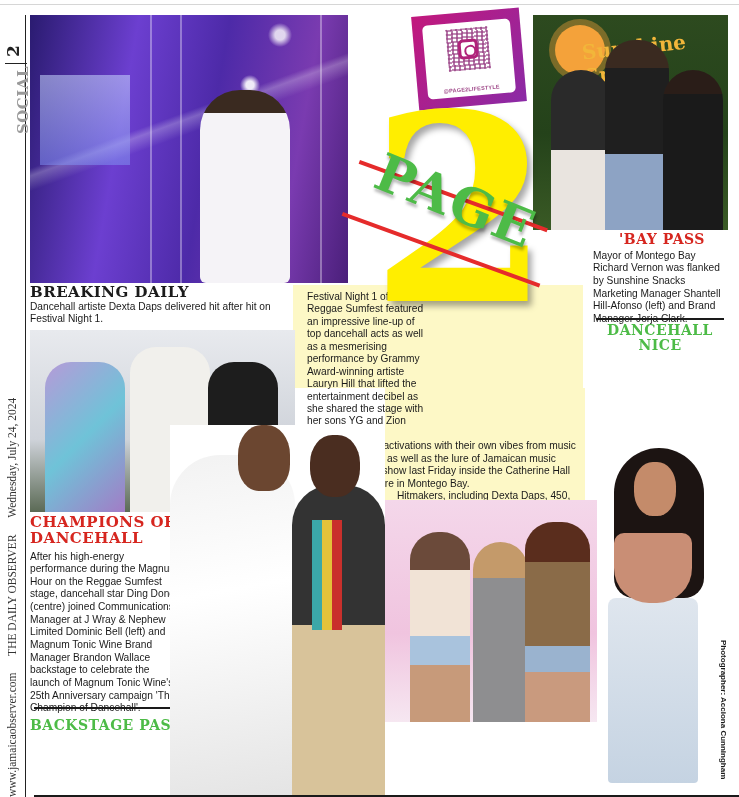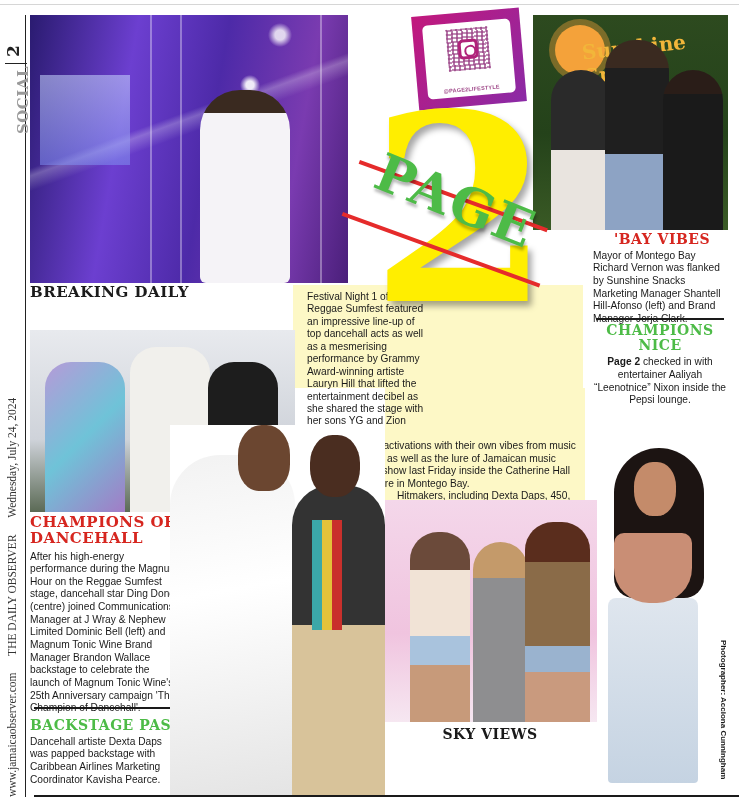--- a/index.html
+++ b/index.html
@@ -151,90 +151,85 @@
 <div class="photo photo-qr">
   <div class="qr-card">
     <div class="qr-code"></div>
     <div class="qr-ig"></div>
     <div class="qr-handle">@PAGE2LIFESTYLE</div>
   </div>
 </div>
 
 <div class="cap-breaking">
   <div class="hed">BREAKING DAILY</div>
+  <div class="body-text">Dancehall artiste Dexta Daps delivered hit after hit on Festival Night 1.</div>
 </div>
 
 <div class="intro-box"></div>
 <div class="intro-lower"></div>
 <div class="intro-text body-text">
   <p style="padding-left:10px;width:130px;">Festival Night 1 of Reggae Sumfest featured an impressive line-up of top dancehall acts as well as a mesmerising performance by Grammy Award-winning artiste Lauryn Hill that lifted the entertainment decibel as she shared the stage with her sons YG and Zion Marley.</p>
   <p style="text-indent:10px;">Fashion, skybox activations with their own vibes from music to food and games, as well as the lure of Jamaican music culture were all on show last Friday inside the Catherine Hall Entertainment Centre in Montego Bay.</p>
   <p style="text-indent:10px;padding-left:90px;">Hitmakers, including Dexta Daps, 450, Teejay and Aidonia, delivered first-rate performances with the young guns Kaka High Flames, Armanii and Malie Donn in lockstep. The show closed with an energetic performance from firebrand reggae artiste Capleton that moved the almost capacity crowd.</p>
   <p style="padding-left:112px;">
     <b>Page 2</b>
     <span>shares more.</span>
   </p>
 </div>
 
 <div class="logo-2">2</div>
 <div class="logo-bar logo-bar-1"></div>
 <div class="logo-bar logo-bar-2"></div>
 <div class="logo-page">PAGE</div>
 
 <div class="cap-bay">
-  <div class="hed">'BAY VIBES</div>
+  <div class="hed">'BAY PASS</div>
   <div class="body-text">Mayor of Montego Bay Richard Vernon was flanked by Sunshine Snacks Marketing Manager Shantell Hill-Afonso (left) and Brand Manager Jorja Clark.</div>
 </div>
 
 <div class="rule" style="left:596px;top:318px;width:128px;"></div>
 
 <div class="cap-nice">
-  <div class="hed">CHAMPIONS NICE</div>
-  <div class="body-text">
-    <b>Page 2</b>
-    <span>checked in with entertainer Aaliyah “Leenotnice” Nixon inside the Pepsi lounge.</span>
-  </div>
+  <div class="hed">DANCEHALL NICE</div>
 </div>
 
 <div class="photo photo-champs" title="Dominic Bell, Ding Dong and Brandon Wallace backstage">
   <div class="person" style="left:15px;width:80px;height:150px;background:linear-gradient(135deg,#b69ad8,#6fc3d8,#a27cc6);"></div>
   <div class="person" style="left:100px;width:80px;height:165px;background:#f1f0ec;"></div>
   <div class="person" style="left:178px;width:70px;height:150px;background:#1d1d1d;"></div>
 </div>
 
 <div class="cap-champs">
   <div class="hed">CHAMPIONS OF DANCEHALL</div>
   <div class="body-text">After his high-energy performance during the Magnum Hour on the Reggae Sumfest stage, dancehall star Ding Dong (centre) joined Communications Manager at J Wray &amp; Nephew Limited Dominic Bell (left) and Magnum Tonic Wine Brand Manager Brandon Wallace backstage to celebrate the launch of Magnum Tonic Wine's 25th Anniversary campaign 'The Champion of Dancehall'.</div>
 </div>
 
 <div class="rule" style="left:34px;top:707px;width:146px;"></div>
 
 <div class="cap-backstage">
   <div class="hed">BACKSTAGE PASS</div>
-  <div class="body-text">Dancehall artiste Dexta Daps was papped backstage with Caribbean Airlines Marketing Coordinator Kavisha Pearce.</div>
 </div>
 
 <div class="rule" style="left:34px;top:795px;width:146px;"></div>
 
 <div class="photo photo-couple" title="Dexta Daps with Kavisha Pearce">
   <div class="man"></div>
   <div class="man-head"></div>
   <div class="woman"></div>
   <div class="stripes"></div>
   <div class="woman-head"></div>
 </div>
 
 <div class="photo photo-sky" title="Nardia Dawed, Morgan Shepard and Nikki Smith">
   <div class="person" style="left:25px;width:60px;height:190px;background:linear-gradient(180deg,#6b4a3a 0 20%,#f1e3d6 20% 55%,#a9c3dd 55% 70%,#c79a7a 70% 100%);"></div>
   <div class="person" style="left:88px;width:55px;height:180px;background:linear-gradient(180deg,#c49a6a 0 20%,#8e8e90 20% 100%);"></div>
   <div class="person" style="left:140px;width:65px;height:200px;background:linear-gradient(180deg,#5a2d1d 0 20%,#8a6b48 20% 62%,#9ab3cf 62% 75%,#c99a7e 75% 100%);"></div>
 </div>
 
 <div class="cap-sky">
-  <div class="hed">SKY VIEWS</div>
 </div>
 
 <div class="photo photo-nice" title="Aaliyah Leenotnice Nixon">
   <div class="hair"></div>
   <div class="face"></div>
   <div class="jeans"></div>
   <div class="top"></div>
 </div>
 
 <div class="credit">Photographer: Acciona Cunningham</div>

